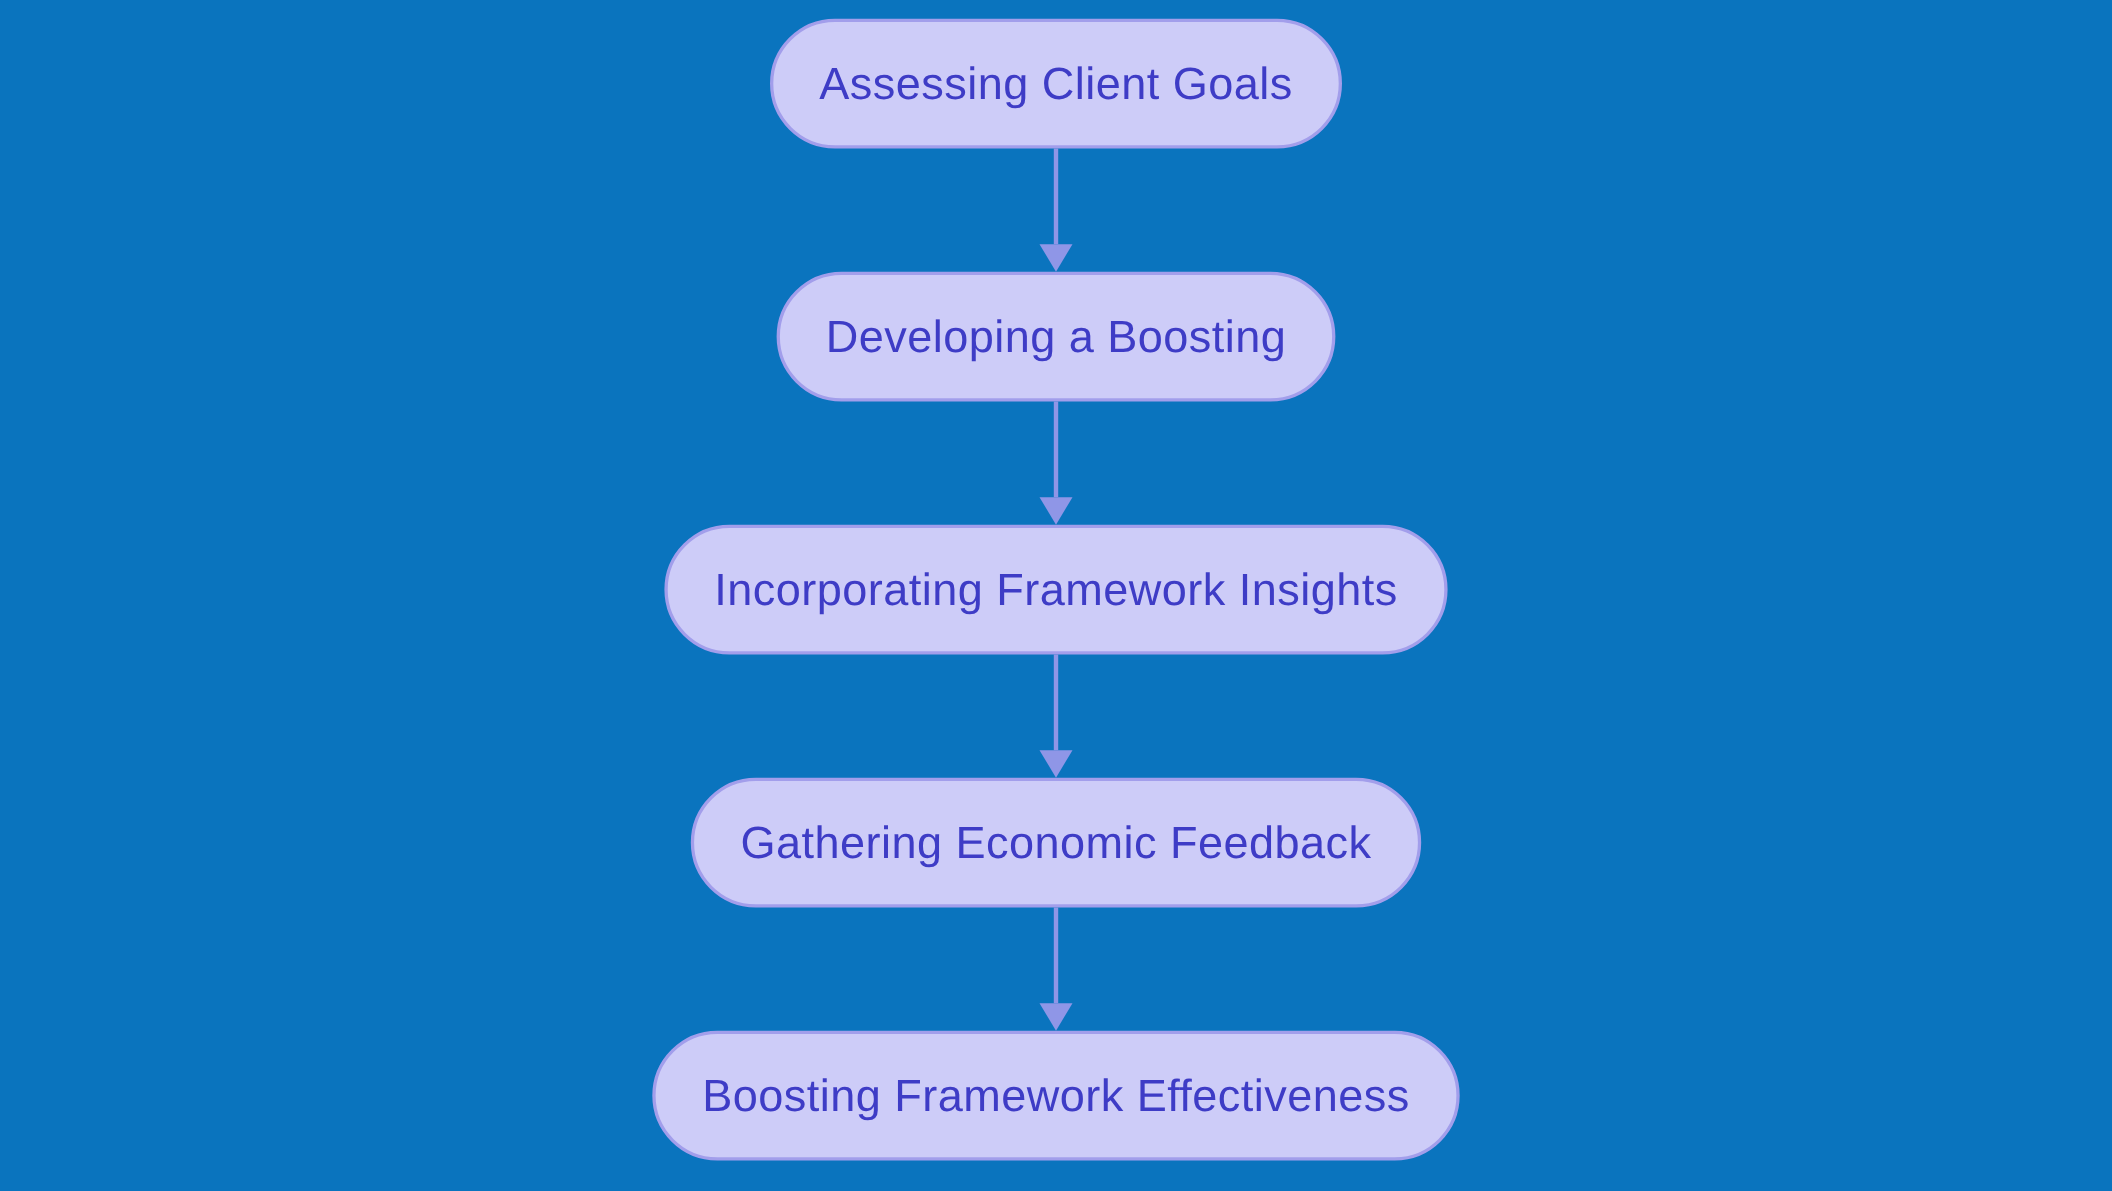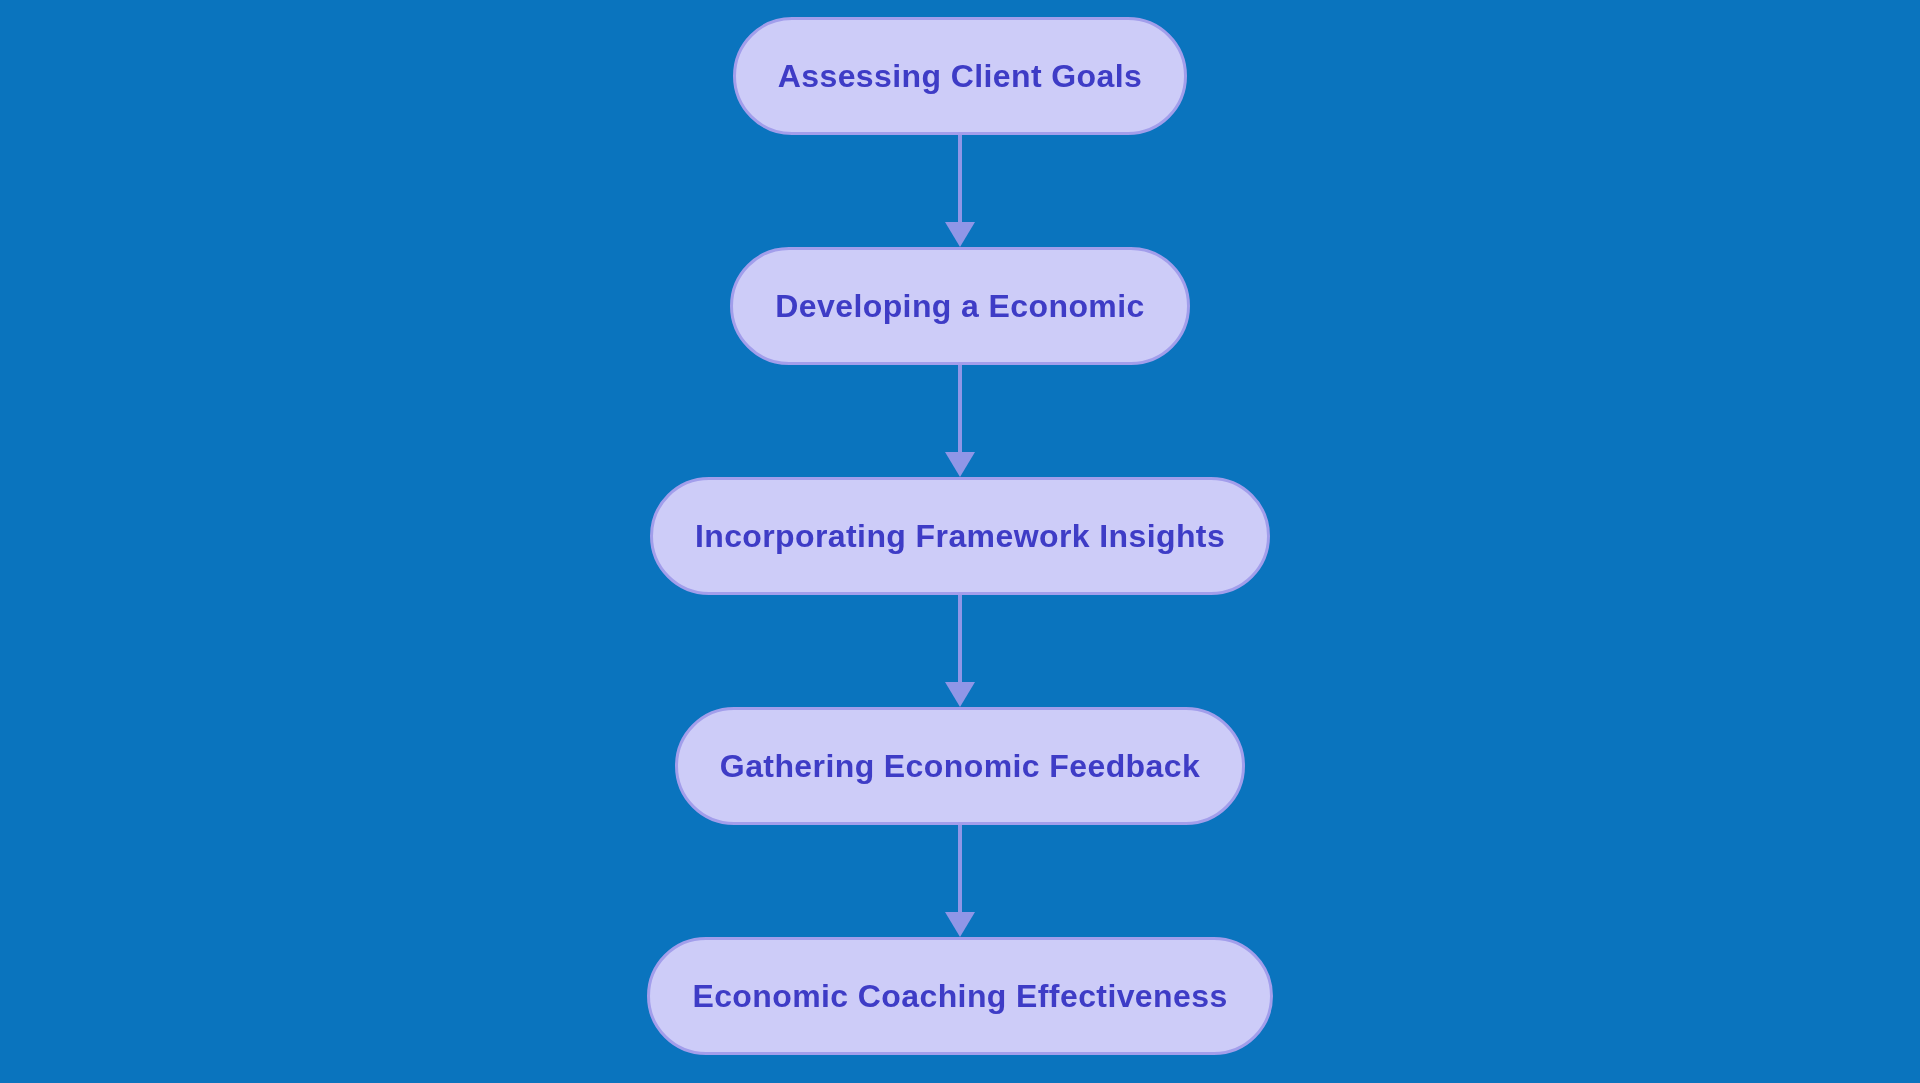--- a/index.html
+++ b/index.html
@@ -30,22 +30,22 @@
     flex: 0 0 118px;
     border-radius: 59px;
     background: var(--node-fill);
     border: 3px solid var(--node-border);
     display: inline-flex;
     align-items: center;
     justify-content: center;
     padding: 0 42px;
   }
   .node-label {
-    font-size: 32px;
-    font-weight: 700;
+    font-size: 41px;
+    font-weight: 400;
     color: var(--node-text);
     letter-spacing: 0.4px;
     white-space: nowrap;
   }
   .arrow {
     height: 112px;
     flex: 0 0 112px;
     display: flex;
     flex-direction: column;
     align-items: center;
@@ -71,21 +71,21 @@
   <div class="node">
     <span class="node-label">Assessing Client Goals</span>
   </div>
 
   <div class="arrow">
     <span class="arrow-line"></span>
     <span class="arrow-head"></span>
   </div>
 
   <div class="node">
-    <span class="node-label">Developing a Economic</span>
+    <span class="node-label">Developing a Boosting</span>
   </div>
 
   <div class="arrow">
     <span class="arrow-line"></span>
     <span class="arrow-head"></span>
   </div>
 
   <div class="node">
     <span class="node-label">Incorporating Framework Insights</span>
   </div>
@@ -98,16 +98,16 @@
   <div class="node">
     <span class="node-label">Gathering Economic Feedback</span>
   </div>
 
   <div class="arrow">
     <span class="arrow-line"></span>
     <span class="arrow-head"></span>
   </div>
 
   <div class="node">
-    <span class="node-label">Economic Coaching Effectiveness</span>
+    <span class="node-label">Boosting Framework Effectiveness</span>
   </div>
 
 </div>
 
 </body></html>

